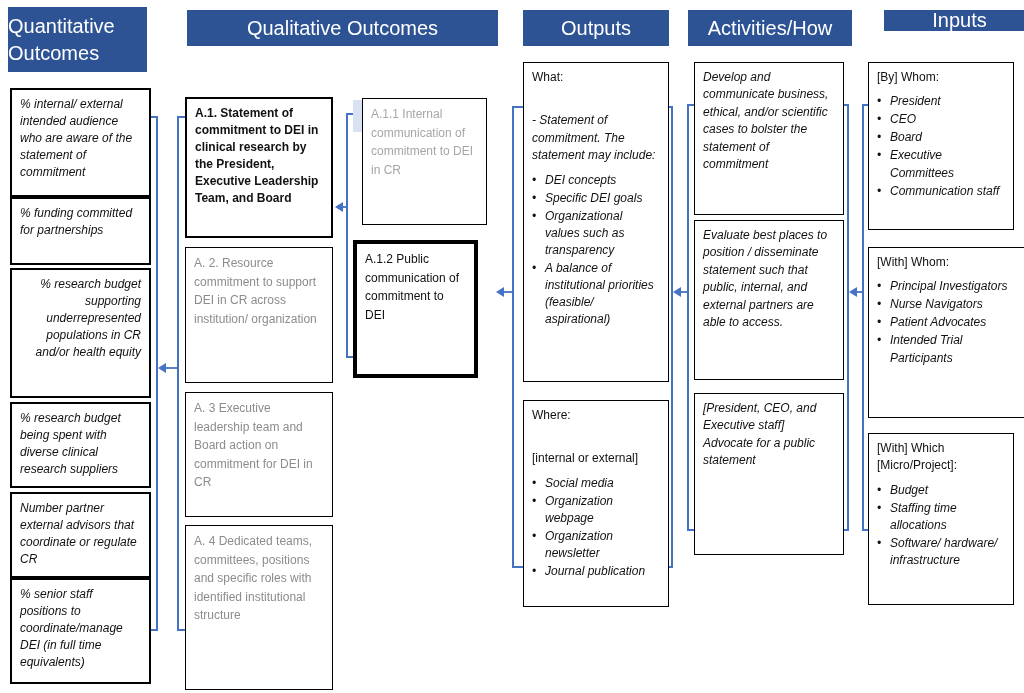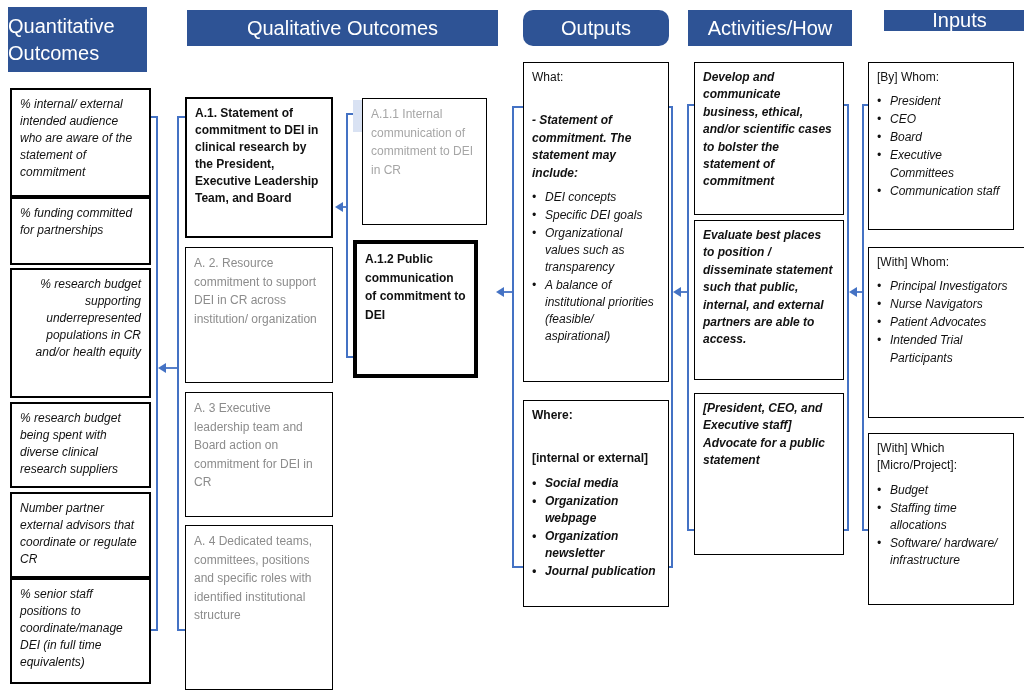--- a/index.html
+++ b/index.html
@@ -24,24 +24,24 @@
     display:flex;align-items:center;justify-content:center;text-align:center;
     font-size:17px;box-sizing:border-box;margin-top:44px;
   }
   .box{
     position:absolute;background:#fff;border:1.6px solid var(--box-border);
     box-sizing:border-box;padding:6px 8px;font-size:12px;line-height:1.45;
     color:#111;overflow:hidden;
   }
   .q-box{font-style:italic;border-width:2px;line-height:1.42;}
   .bold-box{font-weight:bold;border-width:2.2px;line-height:1.42;}
-  .thick-box{font-weight:bold;border-width:4.5px;line-height:1.55;}
+  .thick-box{font-weight:normal;border-width:4.5px;line-height:1.55;}
   .gray{color:var(--muted);font-weight:normal;border-width:1.6px;line-height:1.55;}
   .gray-light{color:var(--muted-light);line-height:1.55;}
-  .italic{font-style:italic;font-weight:bold;}
+  .italic{font-style:italic;}
   .box-title{margin-bottom:7px;}
   .box-intro{margin-bottom:7px;line-height:1.45;margin-top:26px;}
   ul.bullets{list-style:none;margin:0;padding:0;font-style:italic;}
   ul.bullets li{position:relative;padding-left:13px;margin:0 0 1px 0;line-height:1.42;}
   ul.bullets li::before{content:"\2022";position:absolute;left:0;top:0;}
   svg.connectors{position:absolute;left:0;top:0;width:1024px;height:693px;}
   .br{stroke:var(--connector);stroke-width:2;fill:none;}
   .ar{stroke:var(--connector);stroke-width:1.8;}
   .ah{fill:var(--connector);stroke:none;}
 </style>
@@ -90,32 +90,32 @@
   <div class="sub-header" style="left:353px;top:56px;width:125px;height:32px;">Tactical</div>
 
   <div class="box bold-box" style="left:185px;top:97px;width:148px;height:141px;">A.1. Statement of commitment to DEI in clinical research by the President, Executive Leadership Team, and Board</div>
   <div class="box gray" style="left:185px;top:247px;width:148px;height:136px;">A. 2. Resource commitment to support DEI in CR across institution/ organization</div>
   <div class="box gray" style="left:185px;top:392px;width:148px;height:125px;">A. 3 Executive leadership team and Board action on commitment for DEI in CR</div>
   <div class="box gray" style="left:185px;top:525px;width:148px;height:165px;">A. 4 Dedicated teams, committees, positions and specific roles with identified institutional structure</div>
 
   <div class="box gray gray-light" style="left:362px;top:98px;width:125px;height:127px;">A.1.1 Internal communication of commitment to DEI in CR</div>
   <div class="box thick-box" style="left:353px;top:240px;width:125px;height:138px;">A.1.2 Public communication of commitment to DEI</div>
 
-  <div class="col-header" style="left:523px;top:10px;width:146px;height:36px;border-radius:10px;">Outputs</div>
+  <div class="col-header" style="left:523px;top:10px;width:146px;height:36px;">Outputs</div>
   <div class="box" style="left:523px;top:62px;width:146px;height:320px;">
     <div class="box-title">What:</div>
     <div class="box-intro italic">- Statement of commitment. The statement may include:</div>
     <ul class="bullets">
         <li>DEI concepts</li>
         <li>Specific DEI goals</li>
         <li>Organizational values such as transparency</li>
         <li>A balance of institutional priorities (feasible/ aspirational)</li>
       </ul>
   </div>
-  <div class="box" style="left:523px;top:400px;width:146px;height:207px;font-weight:bold;">
+  <div class="box" style="left:523px;top:400px;width:146px;height:207px;">
     <div class="box-title">Where:</div>
     <div class="box-intro">[internal or external]</div>
     <ul class="bullets">
         <li>Social media</li>
         <li>Organization webpage</li>
         <li>Organization newsletter</li>
         <li>Journal publication</li>
       </ul>
   </div>
 

